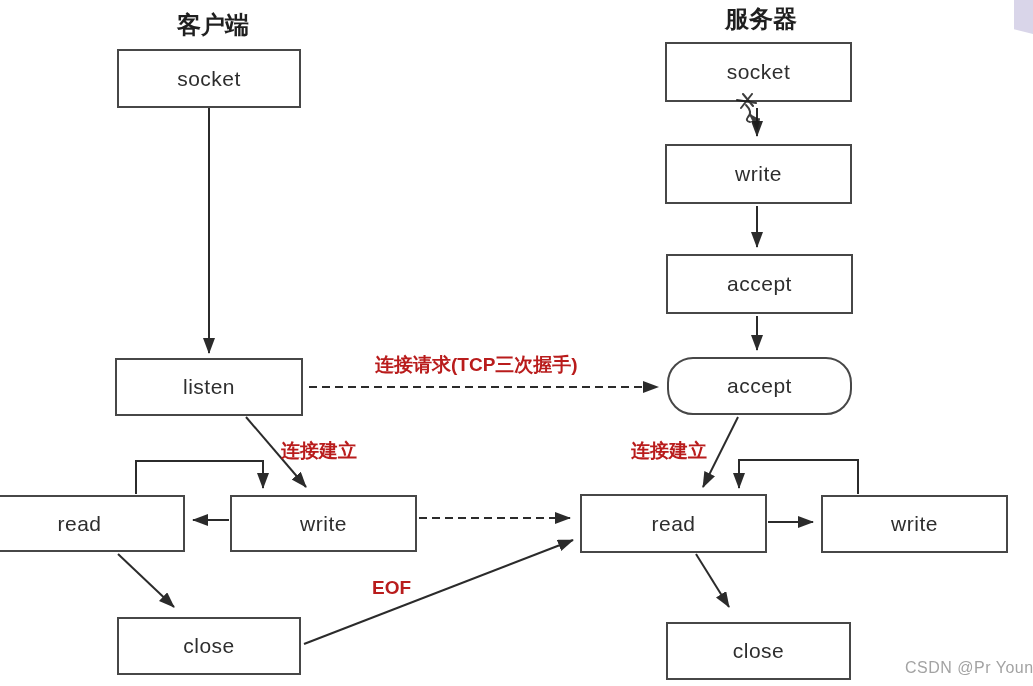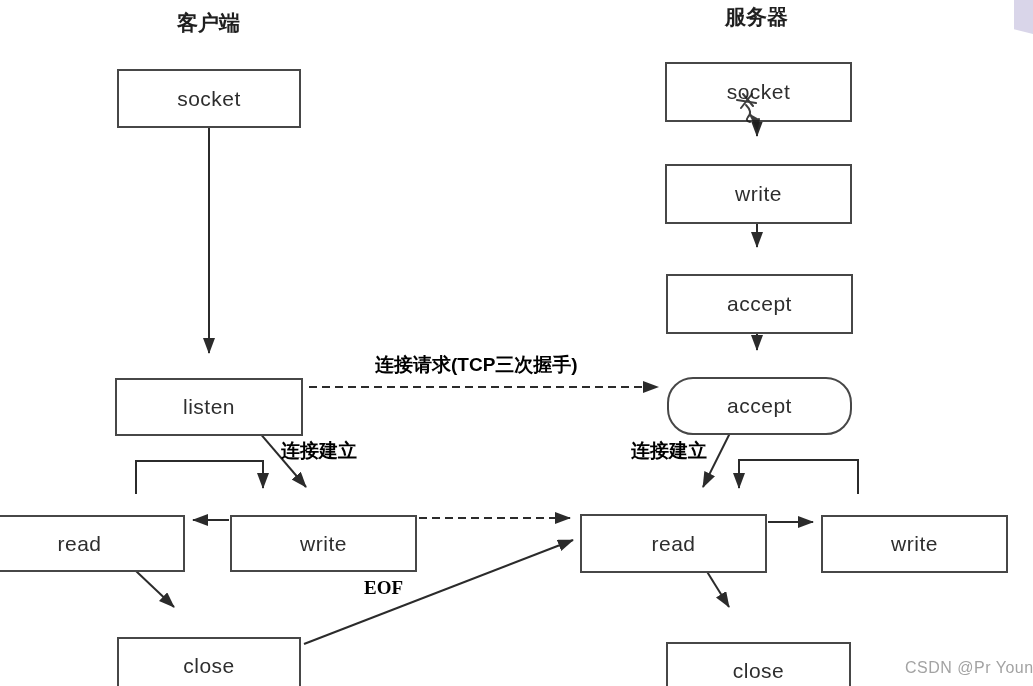--- a/index.html
+++ b/index.html
@@ -6,30 +6,30 @@
   body{
     width:1033px;height:686px;position:relative;overflow:hidden;
     background:#ffffff;
     font-family:"Liberation Sans","DejaVu Sans",sans-serif;
   }
   .layer{position:absolute;left:0;top:0;z-index:1;}
   .box{
     position:absolute;z-index:2;
     background:#ffffff;border:2px solid #474747;
     display:flex;align-items:center;justify-content:center;
-    font-size:21px;color:#2e2e2e;letter-spacing:.5px;margin-top:20px;
+    font-size:21px;color:#2e2e2e;letter-spacing:.5px;
   }
   .heading{
     position:absolute;z-index:3;
-    font-size:21px;font-weight:700;color:#1f1f1f;
+    font-size:24px;font-weight:700;color:#1f1f1f;
     white-space:nowrap;
   }
   .edge-label{
     position:absolute;z-index:3;
-    font-size:19px;font-weight:700;color:#000000;
+    font-size:19px;font-weight:700;color:#b91c1c;
     white-space:nowrap;background:transparent;
   }
   .watermark{
     position:absolute;z-index:3;
     font-size:16px;color:#a3a3a3;letter-spacing:.5px;white-space:nowrap;
   }
   .scroll-thumb{
     position:absolute;z-index:4;
     left:1014px;top:0;width:19px;height:34px;
     background:#d9d5e9;
@@ -78,21 +78,21 @@
 <div class="box" style="left:665px;top:144px;width:183px;height:56px;">write</div>
 <div class="box" style="left:666px;top:254px;width:183px;height:56px;">accept</div>
 <div class="box" style="left:667px;top:357px;width:181px;height:54px;border-radius:26px;">accept</div>
 <div class="box" style="left:580px;top:494px;width:183px;height:55px;">read</div>
 <div class="box" style="left:821px;top:495px;width:183px;height:54px;">write</div>
 <div class="box" style="left:666px;top:622px;width:181px;height:54px;">close</div>
 
 <div class="edge-label" style="left:375px;top:352px;">连接请求(TCP三次握手)</div>
 <div class="edge-label" style="left:281px;top:438px;">连接建立</div>
 <div class="edge-label" style="left:631px;top:438px;">连接建立</div>
-<div class="edge-label" style="left:364px;top:577px;font-family:Liberation Serif, serif;">EOF</div>
+<div class="edge-label" style="left:372px;top:577px;">EOF</div>
 
 <svg class="cursor-artifact" viewBox="0 0 34 42">
   <g stroke="#1c1c1c" stroke-width="2" fill="none" stroke-linecap="round">
     <path d="M10 4 L20 16"></path>
     <path d="M19 4 L8 18"></path>
     <path d="M4 10 L23 13"></path>
     <path d="M13 15 Q20 22 15 27 Q12 31 17 32"></path>
     <path d="M17 24 L24 38 L26 29" fill="#1c1c1c"></path>
   </g>
 </svg>

